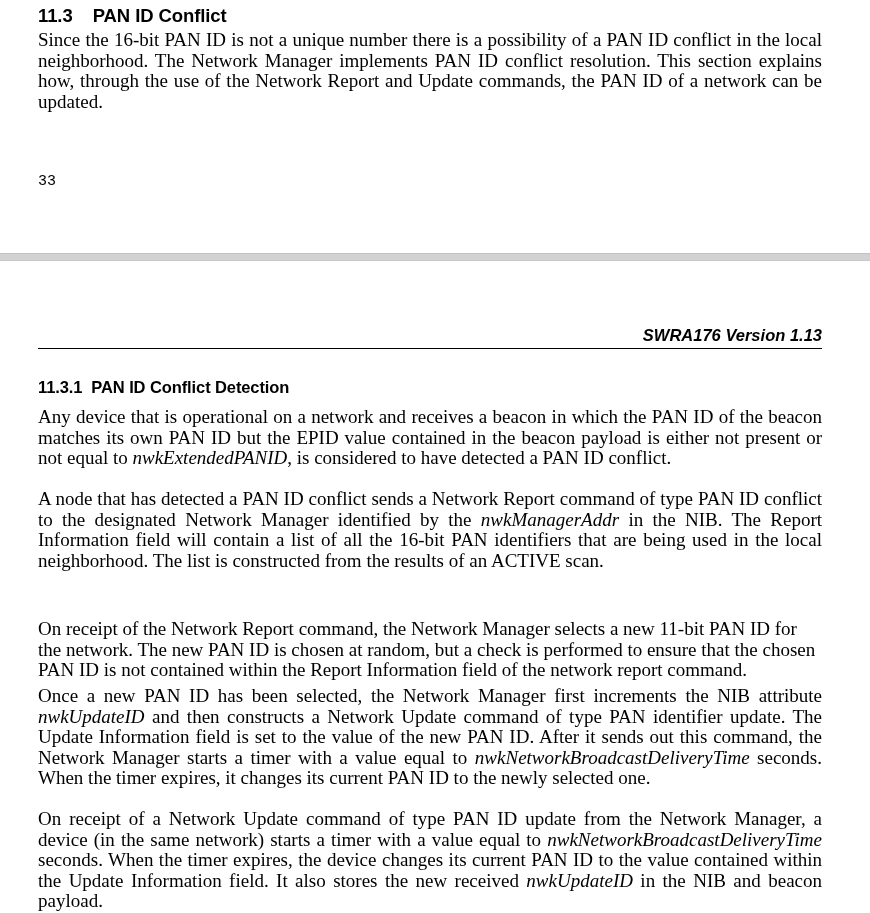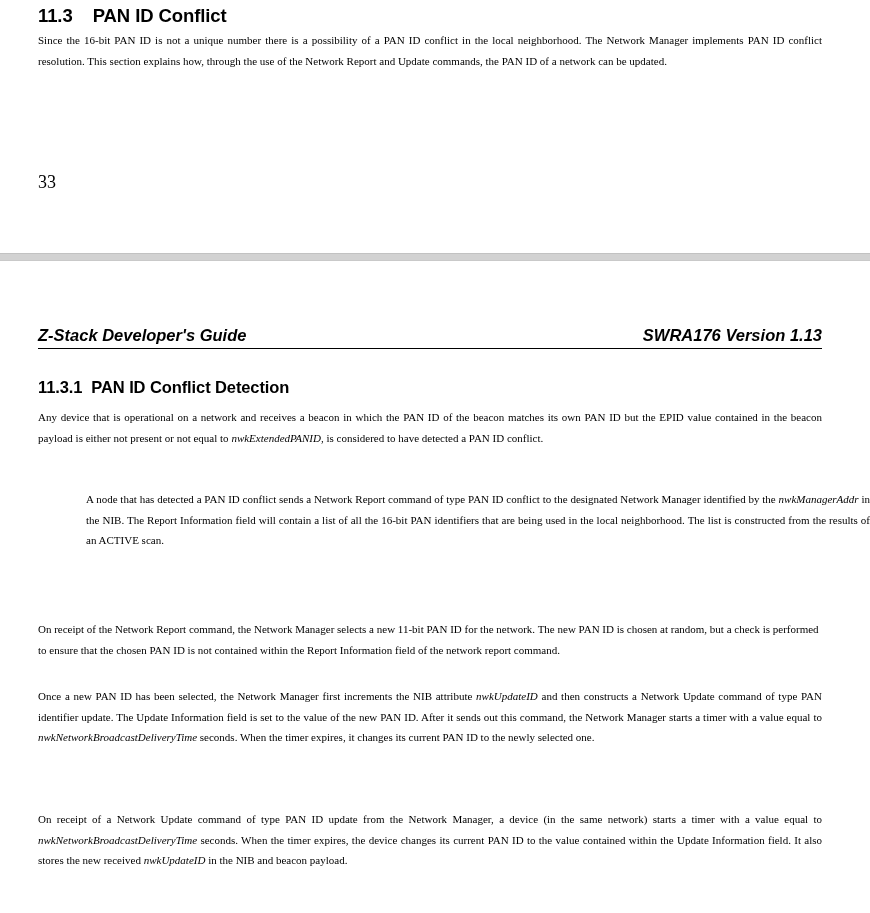--- a/index.html
+++ b/index.html
@@ -68,21 +68,21 @@
     letter-spacing: -0.1px;
   }
   h2.sec-title {
     font-size: 16.5px;
     letter-spacing: -0.1px;
   }
 
   
   p.body {
     font-family: "Liberation Serif", serif;
-    font-size: 11px;
+    font-size: 19px;
     line-height: 20.5px;
     margin: 0;
     padding: 0;
     text-align: justify;
     text-justify: inter-word;
     color: #000;
   }
   p.body.ragged {
     text-align: left;
   }
@@ -98,22 +98,22 @@
     position: absolute;
     left: 30px;
     top: 172px;
     width: 784px;
     height: 22px;
   }
   .footer-pageno {
     position: absolute;
     left: 0px;
     top: 0px;
-    font-family: Liberation Serif, serif;
-    font-size: 18px;
+    font-family: Liberation Mono, monospace;
+    font-size: 15px;
     line-height: 20px;
     color: #000;
   }
   .footer-copyright {
     position: absolute;
     left: 142px;
     top: 0px;
     font-family: "Liberation Sans", sans-serif;
     font-size: 16.2px;
     line-height: 20px;
@@ -143,21 +143,21 @@
     line-height: 22px;
     color: #000;
     white-space: pre;
   }
   .running-head .rh-left  { left: 0; }
   .running-head .rh-right { right: 0; }
 
   
   #h-1131  { top: 116px; }
   #p-1131a { top: 145px; font-family: Liberation Serif, serif; }
-  #p-1131b { top: 227px; margin-left: 48px; }
+  #p-1131b { top: 227px; }
   #h-1132  { top: 329px; }
   #p-1132a { top: 357px; }
   #p-1132b { top: 424px; }
   #p-1132c { top: 547px; }
 </style>
 </head>
 <body>
 
 <div class="page" id="page-one">
 
@@ -171,21 +171,20 @@
 
 </div>
 
 <div class="page-gap">
   <div class="band"></div>
 </div>
 
 <div class="page" id="page-two">
 
   <div class="running-head">
-    <span class="rh-left">Z-Stack Developer's Guide</span>
     <span class="rh-right">SWRA176 Version 1.13</span>
   </div>
 
   <h2 class="sec-title content" id="h-1131">11.3.1  PAN ID Conflict Detection</h2>
 
   <p class="body content" id="p-1131a"><span>Any device that is operational on a network and receives a beacon in which the PAN ID of the beacon matches its own PAN ID but the EPID value contained in the beacon payload is either not present or not equal to </span><span class="ital">nwkExtendedPANID</span><span>, is considered to have detected a PAN ID conflict.</span></p>
 
   <p class="body content" id="p-1131b"><span>A node that has detected a PAN ID conflict sends a Network Report command of type PAN ID conflict to the designated Network Manager identified by the </span><span class="ital">nwkManagerAddr</span><span> in the NIB. The Report Information field will contain a list of all the 16-bit PAN identifiers that are being used in the local neighborhood. The list is constructed from the results of an ACTIVE scan.</span></p>
 
 

